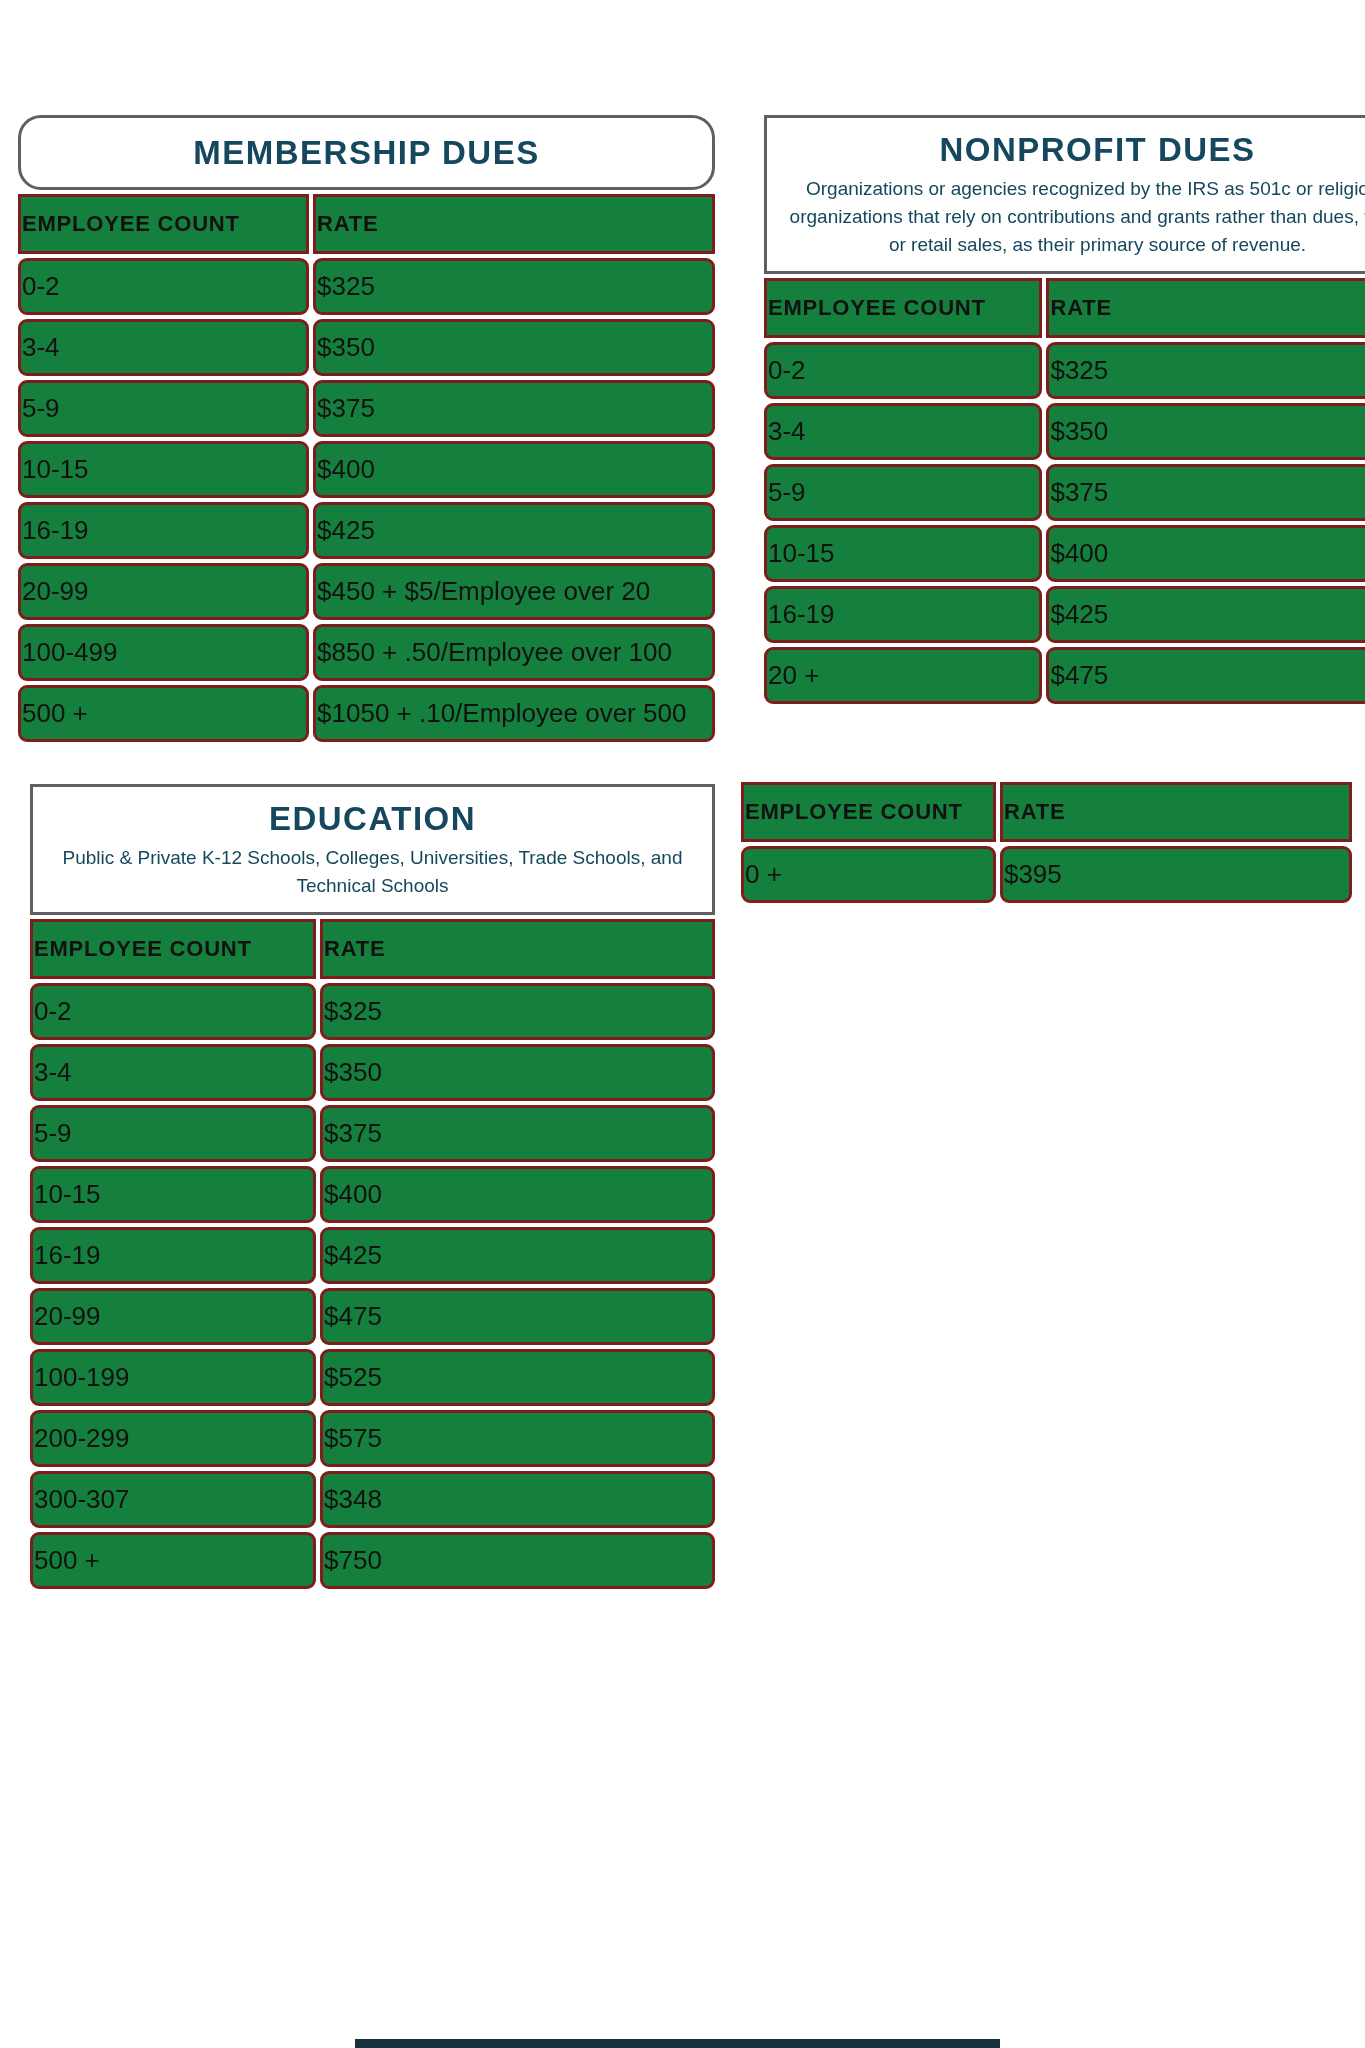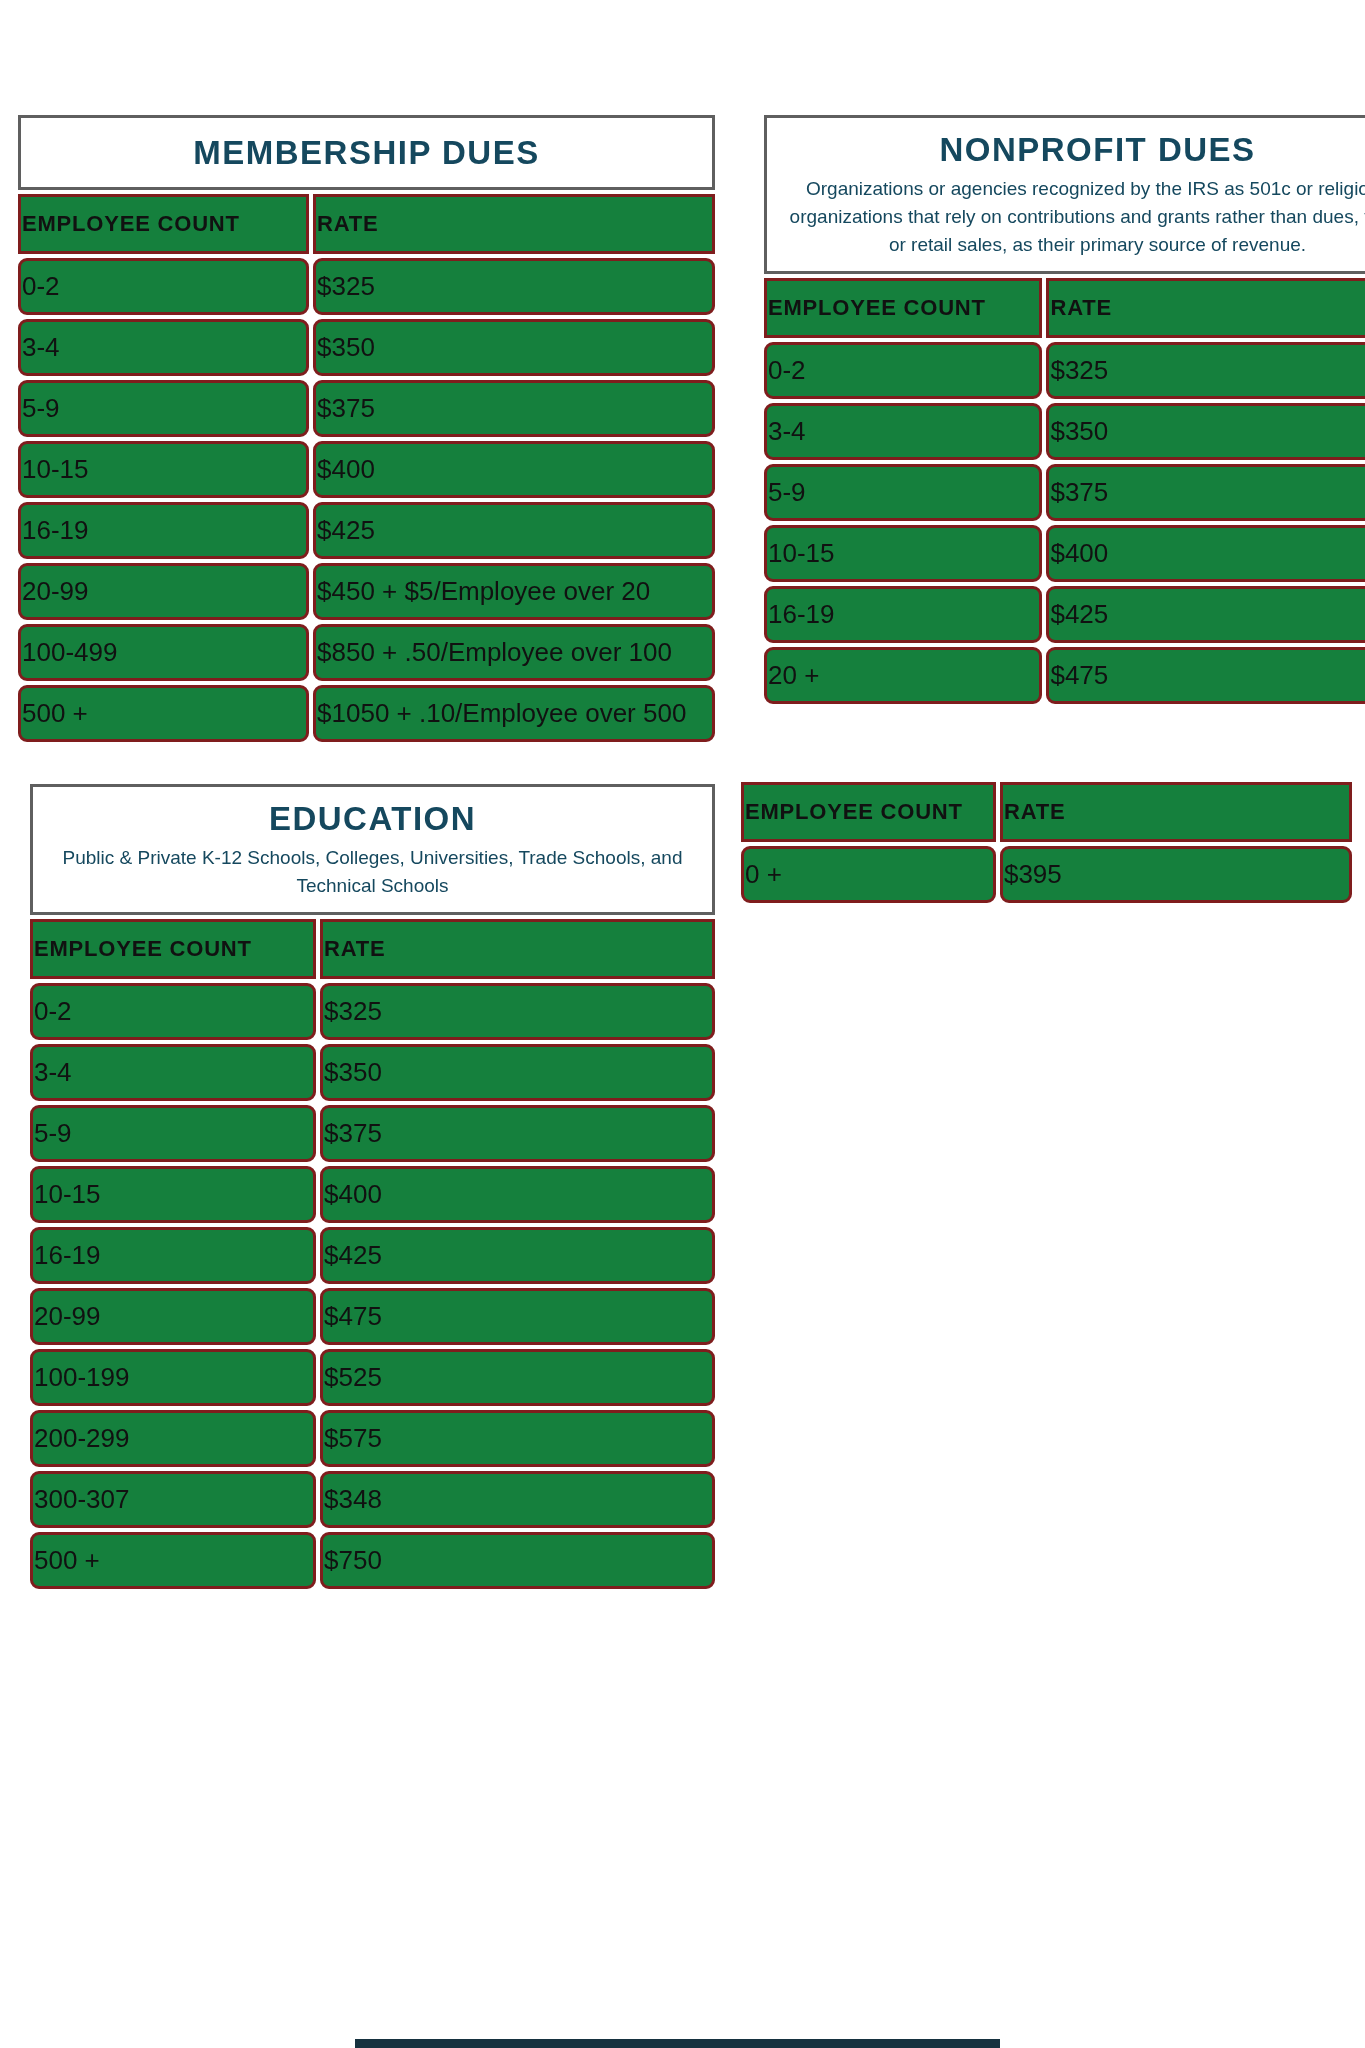--- a/index.html
+++ b/index.html
@@ -76,21 +76,21 @@
     color: #111111;
     border-radius: 9px;
   }
   .edu-table td { height: 64px; }
 
   #membership-card { left: 18px;  top: 115px; width: 697px; }
   #nonprofit-card  { left: 764px; top: 115px; width: 667px; }
   #education-card  { left: 18px;  top: 784px; width: 697px; padding-left: 12px; }
   #localgov-card   { left: 741px; top: 778px; width: 611px; }
 
-  #membership-card .card-head { min-height: 75px; }
+  #membership-card .card-head { min-height: 75px; border-radius: 23px; }
 
   .footer-bar {
     position: absolute;
     bottom: 0;
     left: 355px;
     width: 645px;
     height: 9px;
     background: #16323f;
   }
 </style>

